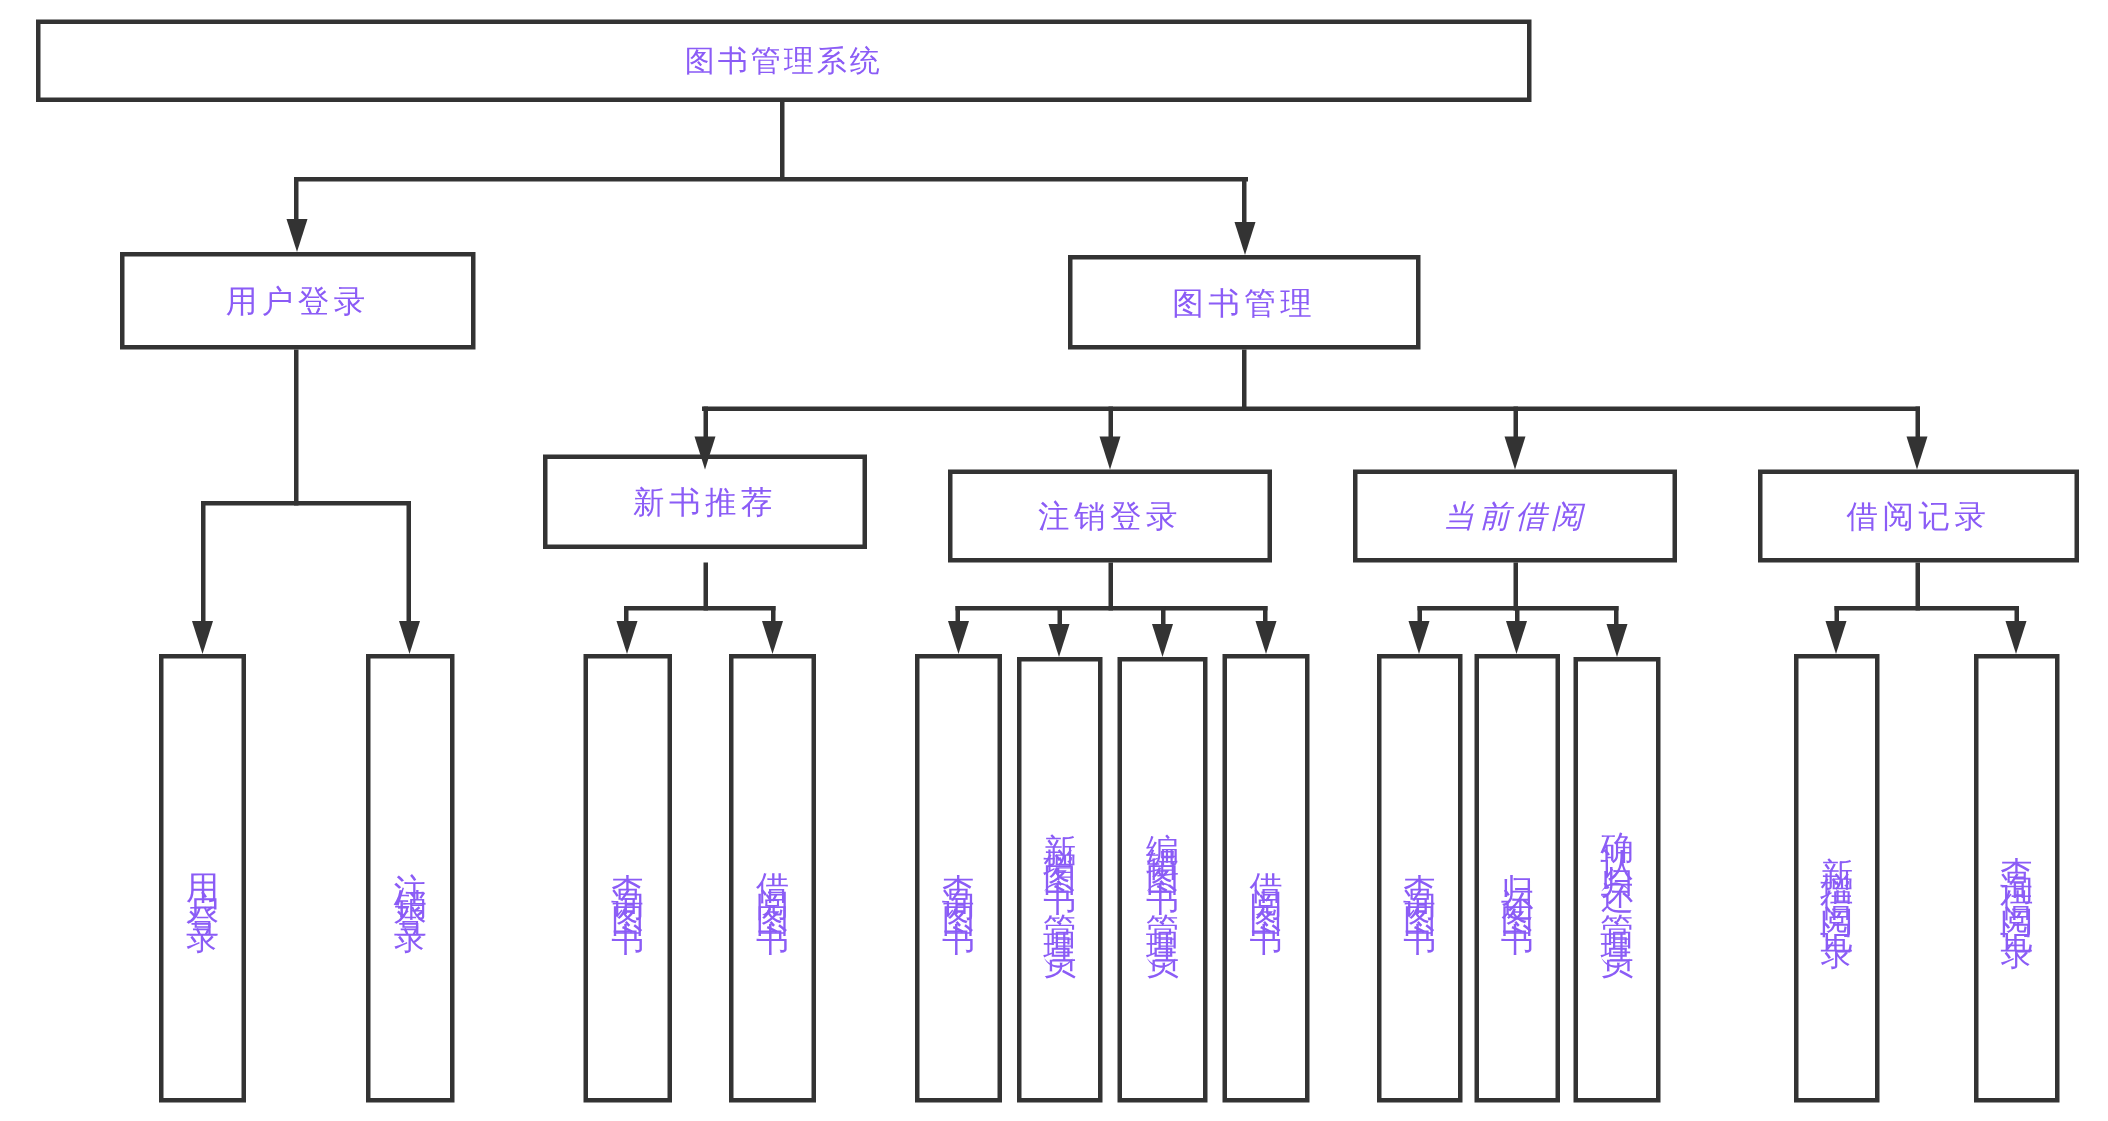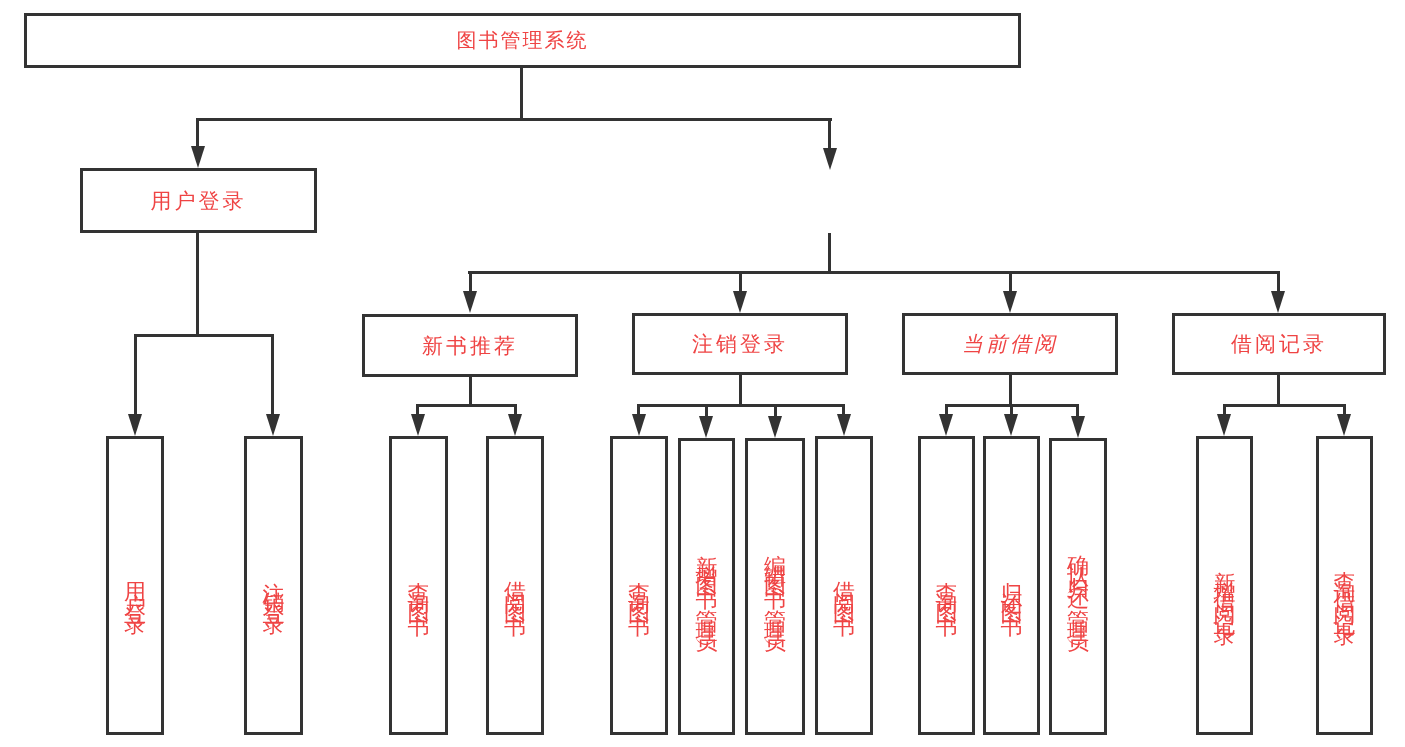--- a/index.html
+++ b/index.html
@@ -4,21 +4,21 @@
 <style>
   html,body{margin:0;padding:0;background:#fff;}
   .stage{
     position:relative;width:1405px;height:747px;background:#fff;
     font-family:"Liberation Sans","DejaVu Sans",sans-serif;
     overflow:hidden;color:#1f1f1f;
   }
   .node{
     position:absolute;box-sizing:border-box;background:#fff;
     border:3px solid #333;display:flex;align-items:center;justify-content:center;
-    font-size:21px;letter-spacing:3px;color:#ef4444;white-space:nowrap;
+    font-size:21px;letter-spacing:3px;color:#8b5cf6;white-space:nowrap;
   }
   .node.title{font-size:20px;letter-spacing:2px;}
   .node.v{
     writing-mode:vertical-rl;letter-spacing:11px;font-size:22px;
     white-space:normal;line-height:1;
   }
   .line{position:absolute;background:#333;}
   .arrow{
     position:absolute;width:0;height:0;
     border-left:7px solid transparent;border-right:7px solid transparent;
@@ -31,22 +31,23 @@
 </style>
 </head>
 <body>
 
 <div class="stage">
 
   <div class="node title" style="left:24px;top:13px;width:997px;height:55px;">图书管理系统</div>
 
   <div class="node" style="left:80px;top:168px;width:237px;height:65px;">用户登录</div>
 
+  <div class="node" style="left:712px;top:170px;width:235px;height:63px;">图书管理</div>
 
-  <div class="node" style="left:362px;top:314px;width:216px;height:63px;">新书推荐</div>
+  <div class="node" style="left:362px;top:303px;width:216px;height:63px;">新书推荐</div>
 
   <div class="node" style="left:632px;top:313px;width:216px;height:62px;">注销登录</div>
 
   <div class="node" style="left:902px;top:313px;width:216px;height:62px;font-style:italic;">当前借阅</div>
 
   <div class="node" style="left:1172px;top:313px;width:214px;height:62px;font-family:Liberation Mono, monospace;">借阅记录</div>
 
   <div class="node v" style="left:106px;top:436px;width:58px;height:299px;">用户登录</div>
   <div class="node v" style="left:244px;top:436px;width:59px;height:299px;">注销登录</div>
 

